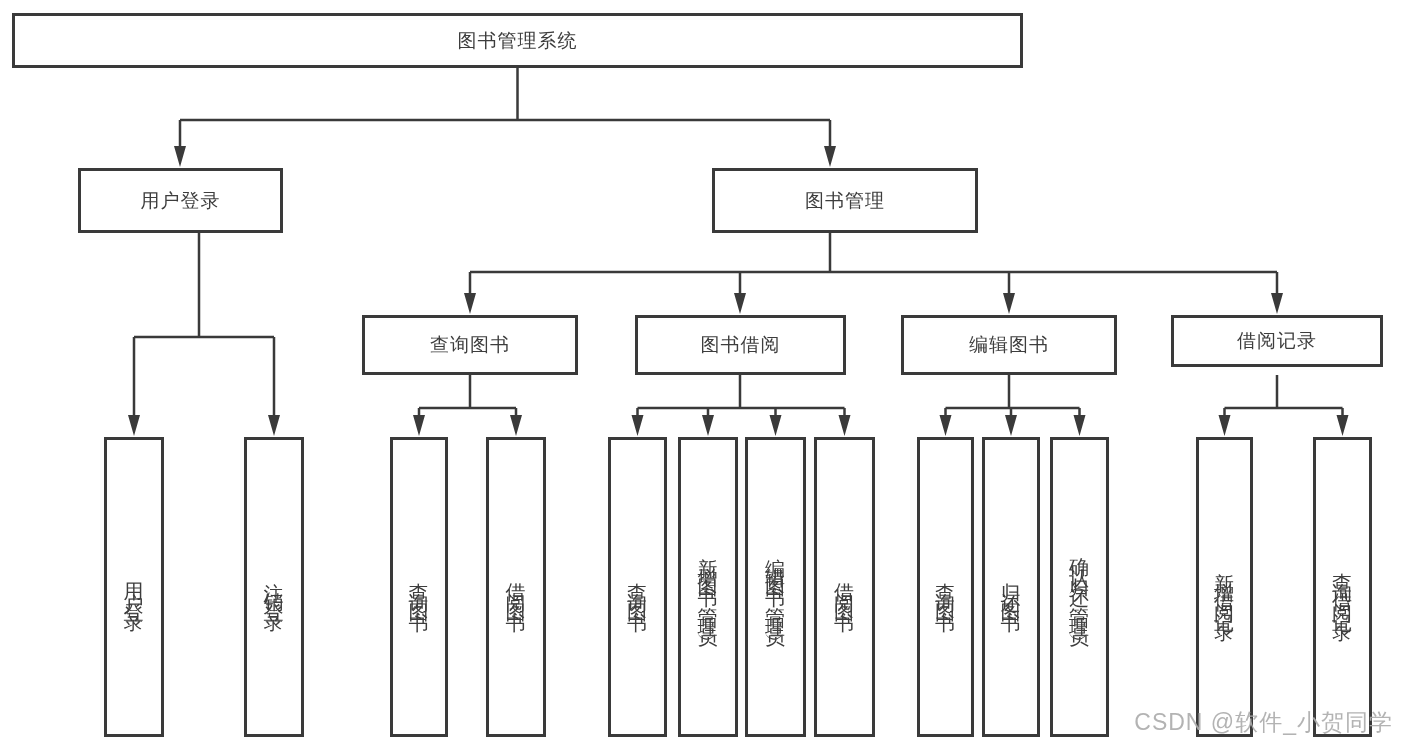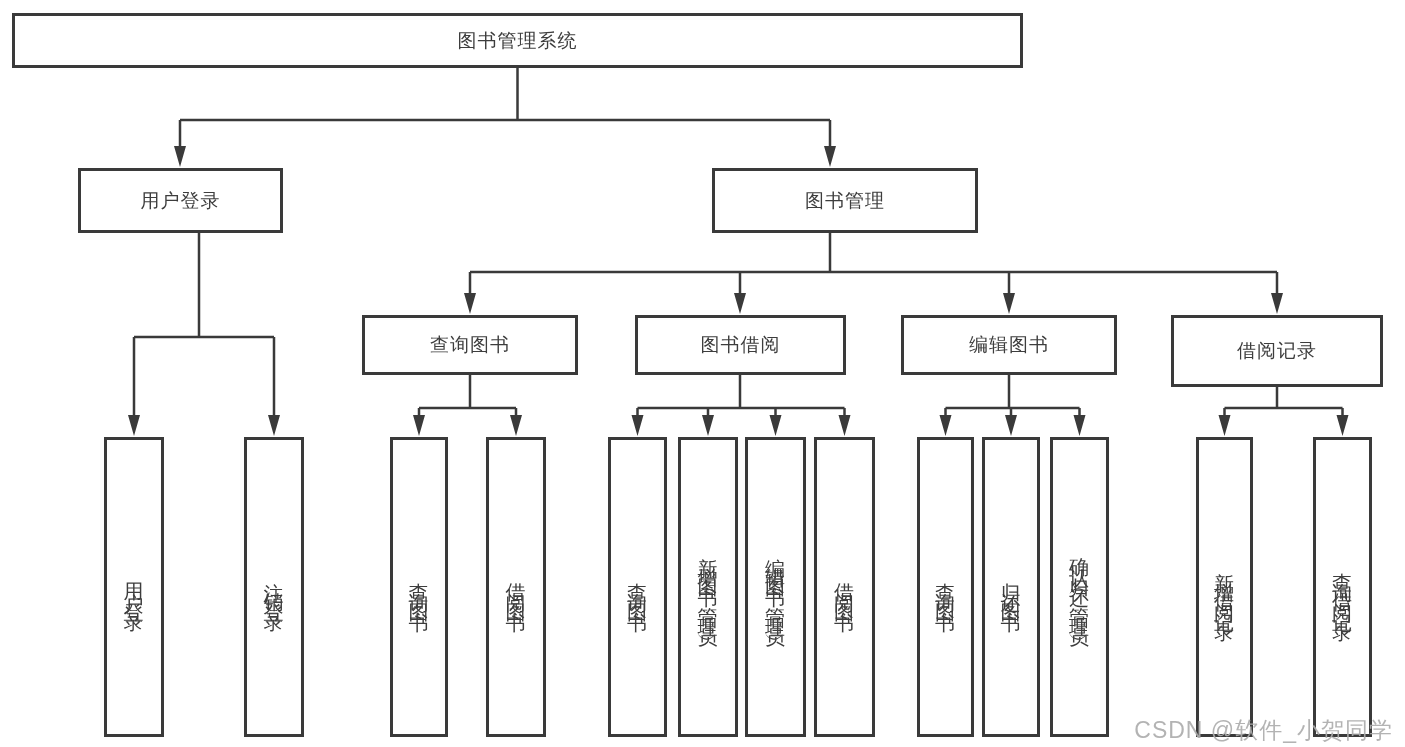--- a/index.html
+++ b/index.html
@@ -28,21 +28,21 @@
   .box.v span{
     writing-mode:vertical-rl;
     text-orientation:mixed;
     font-size:20px;
     line-height:1;
     letter-spacing:10px;
     white-space:nowrap;
   }
   .watermark{
     position:absolute;
-    right:12px;bottom:1px;
+    right:12px;bottom:9px;
     font-size:23px;
     color:rgba(172,172,172,0.92);
     letter-spacing:1px;
     white-space:nowrap;
     z-index:5;
   }
 </style>
 </head>
 <body>
 
@@ -118,21 +118,21 @@
 
   <div class="box h" style="left:362px;top:315px;width:216px;height:60px">
     <span>查询图书</span>
   </div>
   <div class="box h" style="left:635px;top:315px;width:211px;height:60px">
     <span>图书借阅</span>
   </div>
   <div class="box h" style="left:901px;top:315px;width:216px;height:60px">
     <span>编辑图书</span>
   </div>
-  <div class="box h" style="left:1171px;top:315px;width:212px;height:72px">
+  <div class="box h" style="left:1171px;top:315px;width:212px;height:52px">
     <span>借阅记录</span>
   </div>
 
   <div class="box v" style="left:104px;top:437px;width:60px;height:300px">
     <span>用户登录</span>
   </div>
   <div class="box v" style="left:244px;top:437px;width:60px;height:300px">
     <span>注销登录</span>
   </div>
 

